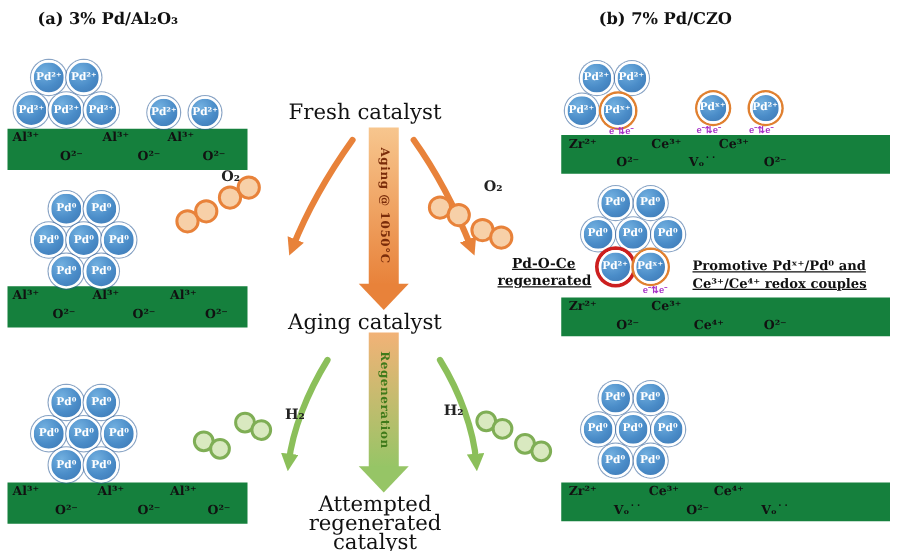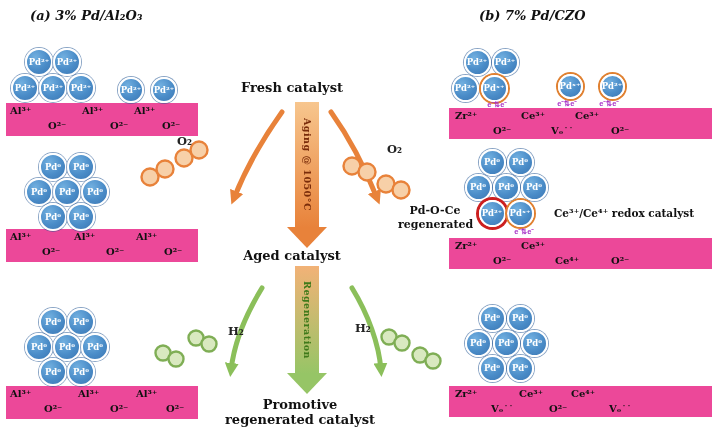--- a/index.html
+++ b/index.html
@@ -5,39 +5,39 @@
   * { margin:0; padding:0; box-sizing:border-box; }
   html,body { background:#ffffff; }
   .canvas {
     position:relative; width:720px; height:441px; background:#ffffff;
     font-family:"DejaVu Serif","DejaVu Sans","Liberation Serif",serif;
     overflow:hidden;
   }
   .layer { position:absolute; inset:0; pointer-events:none;text-align:right; }
   svg.overlay { position:absolute; left:0; top:0; pointer-events:none; }
 
-  .title { position:absolute; font-weight:bold; font-size:13px; color:#111; white-space:nowrap;font-style:italic; }
-
-  .support-bar { position:absolute; background:#ec4899; }
+  .title { position:absolute; font-weight:bold; font-size:13px; color:#111; white-space:nowrap; }
+
+  .support-bar { position:absolute; background:#15803d; }
   .bar-label { position:absolute; font-weight:bold; font-size:10px; color:#111; white-space:nowrap; }
 
   .pd-circle {
     position:absolute; border-radius:50%;
     background:radial-gradient(circle at 35% 30%, #72b0e0 0%, #4a8cc8 55%, #3c76b2 100%);
     border:2px solid #ffffff;
     box-shadow:0 0 0 1px rgba(40,90,150,.55);
     color:#fff; font-weight:bold; font-size:8.5px;
     display:flex; align-items:center; justify-content:center; white-space:nowrap;
   }
   .pd-circle.ring-orange { box-shadow:0 0 0 2px #e08030; }
   .pd-circle.ring-red    { box-shadow:0 0 0 3px #cc1f1f; }
 
-  .center-label { position:absolute; font-weight:bold; font-size:13px; color:#111; text-align:center; }
+  .center-label { position:absolute; font-weight:normal; font-size:17px; color:#111; text-align:center; }
   .mol-label { position:absolute; font-weight:bold; font-size:11.5px; color:#222; }
-  .ann-label { position:absolute; font-weight:bold; color:#111; }
+  .ann-label { position:absolute; font-weight:bold; color:#111;text-decoration:underline; }
   .e-label { position:absolute; font-weight:bold; font-size:7.5px; color:#a832c8;
              transform:translateX(-50%); white-space:nowrap;
              font-family:Liberation Sans, sans-serif; }
 
   .v-arrow { position:absolute; width:24px; }
   .v-arrow .head { position:absolute; left:50%; transform:translateX(-50%); bottom:-20px;
                    width:0; height:0; border-left:20px solid transparent; border-right:20px solid transparent; }
   .v-arrow .vtext { position:absolute; inset:0; display:flex; align-items:center; justify-content:center;
                     writing-mode:vertical-rl; font-weight:bold; font-size:9.5px; letter-spacing:.5px; white-space:nowrap; }
   .aging { background:linear-gradient(180deg,#f7c68e,#e8823a); }
@@ -198,23 +198,23 @@
       <div class="pd-circle" style="left: 478.5px; top: 304.5px; width: 27px; height: 27px;">Pd⁰</div>
       <div class="pd-circle" style="left: 506.5px; top: 304.5px; width: 27px; height: 27px;">Pd⁰</div>
       <div class="pd-circle" style="left: 464.5px; top: 329.5px; width: 27px; height: 27px;">Pd⁰</div>
       <div class="pd-circle" style="left: 492.5px; top: 329.5px; width: 27px; height: 27px;">Pd⁰</div>
       <div class="pd-circle" style="left: 520.5px; top: 329.5px; width: 27px; height: 27px;">Pd⁰</div>
       <div class="pd-circle" style="left: 478.5px; top: 354.5px; width: 27px; height: 27px;">Pd⁰</div>
       <div class="pd-circle" style="left: 506.5px; top: 354.5px; width: 27px; height: 27px;">Pd⁰</div>
     </div>
 
   <div class="center-label" style="left:222px;top:80px;width:140px;">Fresh catalyst</div>
-  <div class="center-label" style="left:222px;top:248px;width:140px;">Aged catalyst</div>
+  <div class="center-label" style="left:222px;top:248px;width:140px;">Aging catalyst</div>
   <div class="center-label" style="left:215px;top:397px;width:170px;line-height:15px;">
-    <div>Promotive</div>
+    <div>Attempted</div>
     <div>regenerated catalyst</div>
   </div>
 
   <div class="v-arrow aging" style="left:295px;top:102px;height:126px;">
     <div class="head"></div>
     <div class="vtext">Aging @ 1050°C</div>
   </div>
   <div class="v-arrow regen" style="left:295px;top:266px;height:108px;">
     <div class="head"></div>
     <div class="vtext">Regeneration</div>
@@ -223,20 +223,21 @@
   <div class="mol-label" style="left:177px;top:134px;">O₂</div>
   <div class="mol-label" style="left:387px;top:142px;">O₂</div>
   <div class="mol-label" style="left:228px;top:324px;">H₂</div>
   <div class="mol-label" style="left:355px;top:321px;">H₂</div>
 
   <div class="ann-label" style="left:398px;top:204px;width:74px;text-align:center;font-size:11px;line-height:14px;">
     <div>Pd-O-Ce</div>
     <div>regenerated</div>
   </div>
   <div class="ann-label" style="left:554px;top:206px;width:164px;font-size:10.5px;line-height:14px;">
-    <div>Ce³⁺/Ce⁴⁺ redox catalyst</div>
+    <div>Promotive Pdˣ⁺/Pd⁰ and</div>
+    <div>Ce³⁺/Ce⁴⁺ redox couples</div>
   </div>
 
 <span class="e-label" style="left: 497px; top: 99px;">e⁻⇅e⁻</span>
     <span class="e-label" style="left: 567px; top: 98px;">e⁻⇅e⁻</span>
     <span class="e-label" style="left: 609px; top: 98px;">e⁻⇅e⁻</span>
     <span class="e-label" style="left: 524px; top: 226px;">e⁻⇅e⁻</span>
   </div>
 
 </body></html>

